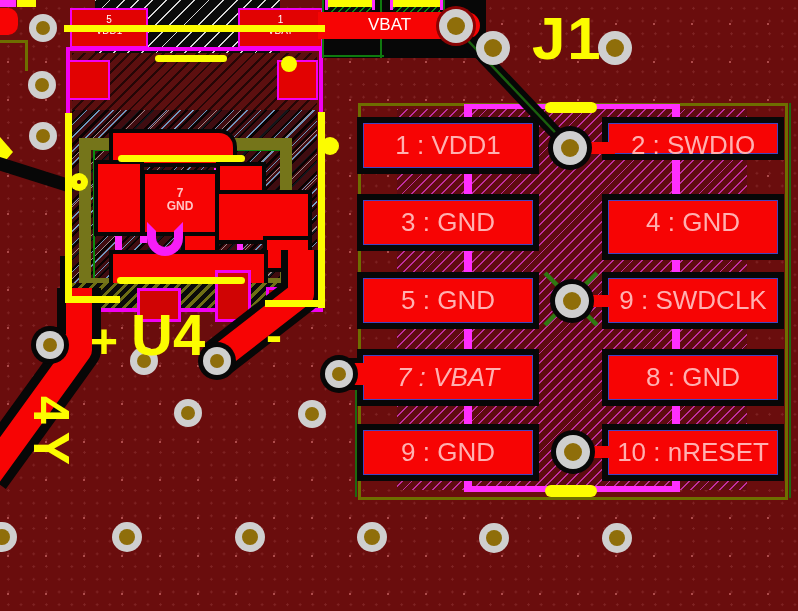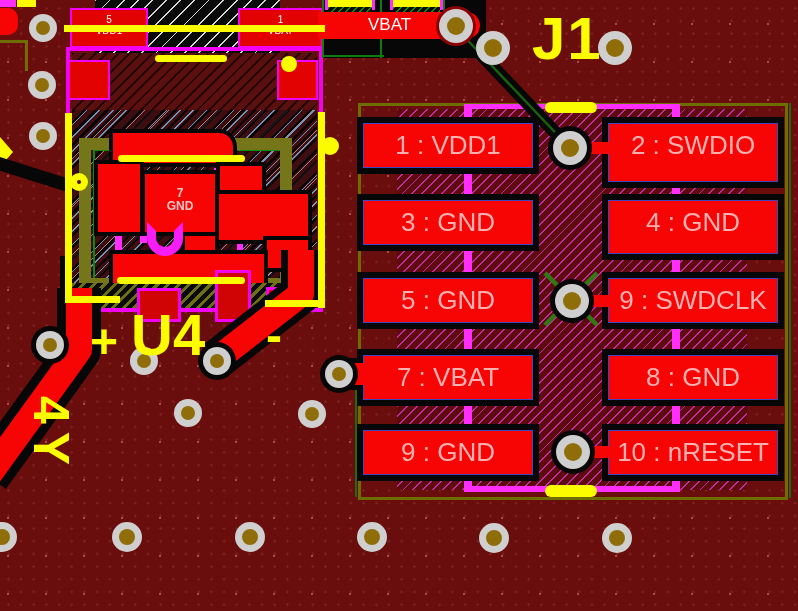--- a/index.html
+++ b/index.html
@@ -58,26 +58,26 @@
   <div class="abs olivebox" style="left:358px;top:103px;width:430px;height:397px;"></div>
   <div class="abs" style="left:789px;top:103px;width:2px;height:395px;background:#1d6a10;"></div>
   <div class="abs" style="left:355px;top:387px;width:2px;height:110px;background:#1d6a10;"></div>
   <div class="abs hatchJ" style="left:397px;top:109px;width:350px;height:381px;"></div>
   <div class="abs pinbar" style="left:464px;top:104px;width:8px;height:388px;"></div>
   <div class="abs pinbar" style="left:672px;top:104px;width:8px;height:388px;"></div>
   <div class="abs pinbar" style="left:464px;top:104px;width:216px;height:5px;"></div>
   <div class="abs pinbar" style="left:468px;top:486px;width:212px;height:6px;"></div>
 
   <div class="abs pad" style="left:363px;top:123px;width:170px;height:45px;">1 : VDD1</div>
-  <div class="abs pad" style="left:608px;top:123px;width:170px;height:59px;">2 : SWDIO</div>
+  <div class="abs pad" style="left:608px;top:123px;width:170px;height:31px;">2 : SWDIO</div>
   <div class="abs pad" style="left:363px;top:200px;width:170px;height:45px;">3 : GND</div>
   <div class="abs pad" style="left:608px;top:200px;width:170px;height:54px;">4 : GND</div>
   <div class="abs pad" style="left:363px;top:278px;width:170px;height:45px;">5 : GND</div>
   <div class="abs pad" style="left:608px;top:278px;width:170px;height:45px;">9 : SWDCLK</div>
-  <div class="abs pad" style="left:363px;top:355px;width:170px;height:45px;">7 : VBAT</div>
+  <div class="abs pad" style="left:363px;top:355px;width:170px;height:45px;font-style:italic;">7 : VBAT</div>
   <div class="abs pad" style="left:608px;top:355px;width:170px;height:45px;">8 : GND</div>
   <div class="abs pad" style="left:363px;top:430px;width:170px;height:45px;">9 : GND</div>
   <div class="abs pad" style="left:608px;top:430px;width:170px;height:45px;">10 : nRESET</div>
 
   <div class="abs blkhatch" style="left:95px;top:0px;width:185px;height:58px;"></div>
   <div class="abs mgbox" style="left:66px;top:47px;width:257px;height:265px;"></div>
   <div class="abs bandTop" style="left:72px;top:53px;width:245px;height:57px;"></div>
   <div class="abs u4body" style="left:72px;top:110px;width:245px;height:173px;"></div>
   <div class="abs" style="left:93px;top:149px;width:193px;height:131px;border:2px solid #0d8a0d;"></div>
   <div class="abs" style="left:79px;top:138px;width:213px;height:152px;border:12px solid #75751a;"></div>

